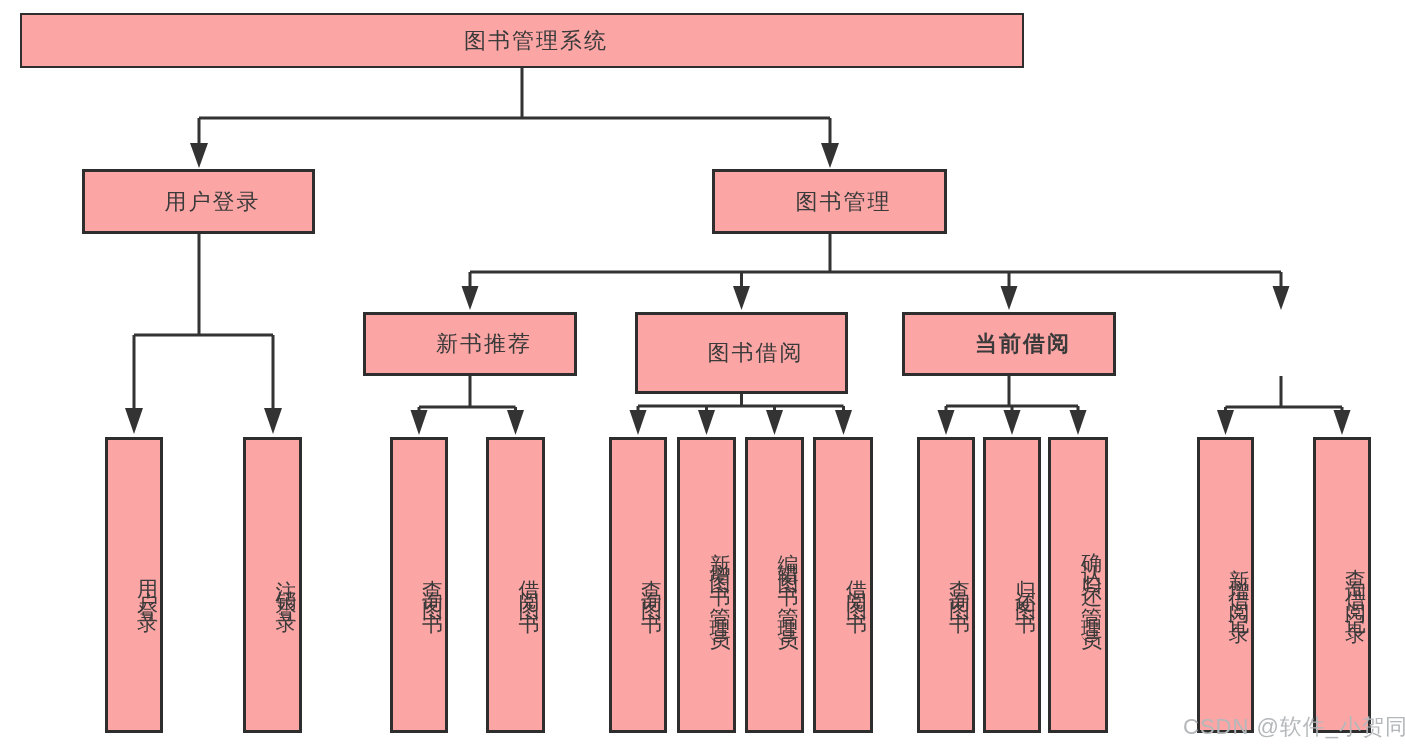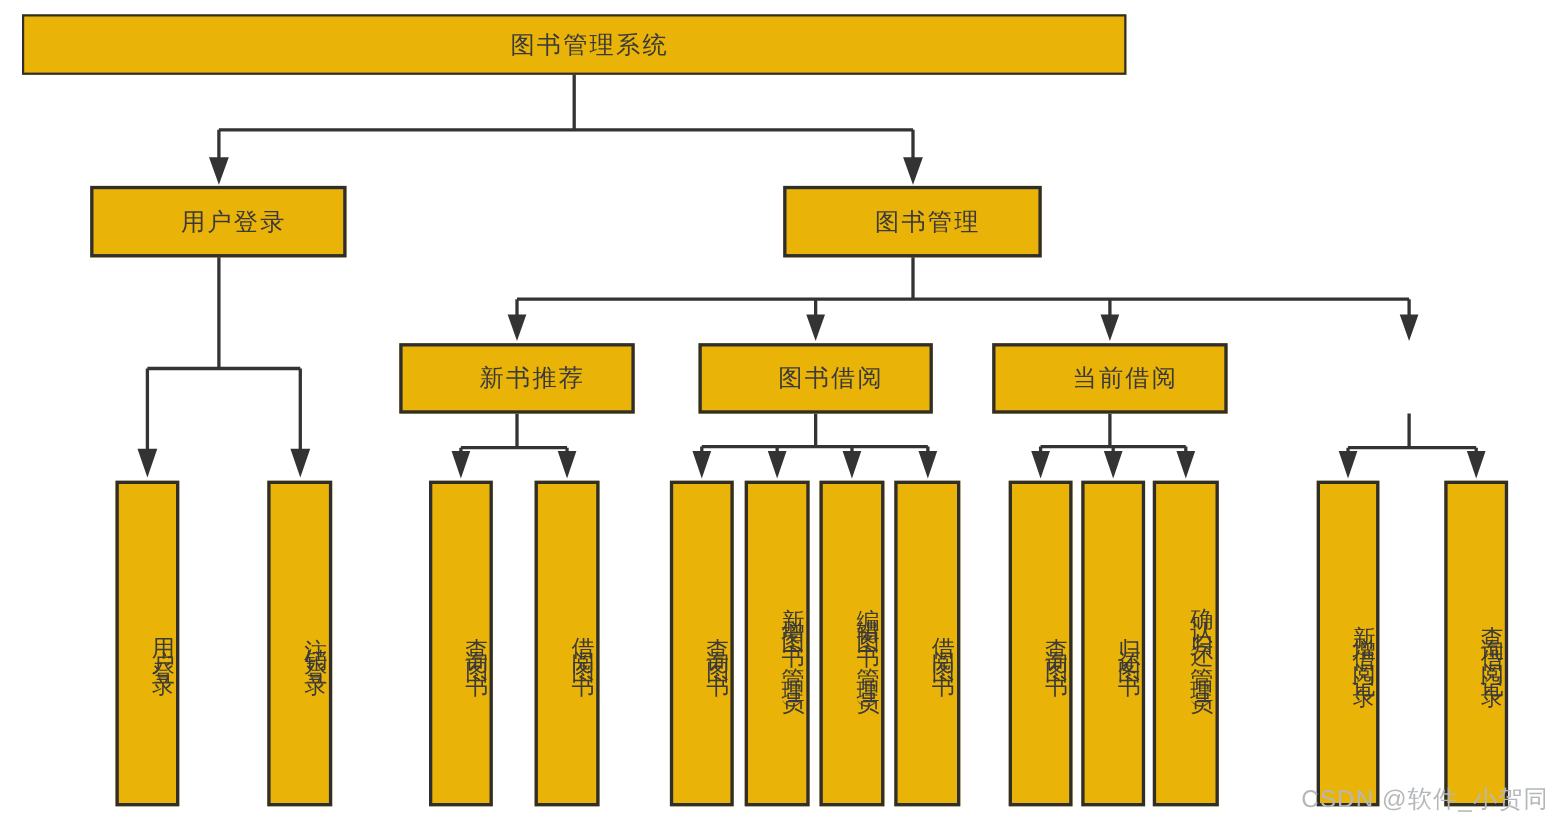--- a/index.html
+++ b/index.html
@@ -2,21 +2,21 @@
 <html><head>
 <meta charset="utf-8">
 <style>
   html,body{margin:0;padding:0;background:#ffffff;}
   .canvas{
     position:relative;width:1405px;height:747px;background:#ffffff;
     font-family:"Liberation Sans","DejaVu Sans",sans-serif;color:#3a3a3a;overflow:hidden;
   }
   svg.wires{position:absolute;left:0;top:0;z-index:1;}
   .box{
-    position:absolute;background:#eab308;border:3px solid #2e2e2e;box-sizing:border-box;
+    position:absolute;background:#fca5a5;border:3px solid #2e2e2e;box-sizing:border-box;
     display:flex;align-items:center;justify-content:center;z-index:2;padding-left:28px;
   }
   .box.root{border-width:2.5px;}
   .hlabel{font-size:22px;letter-spacing:2px;white-space:nowrap;}
   .vlabel{
     writing-mode:vertical-rl;text-orientation:mixed;
     font-size:21px;letter-spacing:11px;line-height:1.1;white-space:nowrap;
   }
   .leaf{top:437px;height:296px;}
   .watermark{
@@ -79,24 +79,24 @@
   <div class="box" style="left:82px;top:169px;width:233px;height:65px;">
     <span class="hlabel">用户登录</span>
   </div>
   <div class="box" style="left:363px;top:312px;width:214px;height:64px;">
     <span class="hlabel">新书推荐</span>
   </div>
 
   <div class="box" style="left:712px;top:169px;width:235px;height:65px;">
     <span class="hlabel">图书管理</span>
   </div>
-  <div class="box" style="left:635px;top:312px;width:213px;height:64px;">
+  <div class="box" style="left:635px;top:312px;width:213px;height:82px;">
     <span class="hlabel">图书借阅</span>
   </div>
-  <div class="box" style="left:902px;top:312px;width:214px;height:64px;">
+  <div class="box" style="left:902px;top:312px;width:214px;height:64px;font-weight:bold;">
     <span class="hlabel">当前借阅</span>
   </div>
 
   <div class="box leaf" style="left:105px;width:58px;">
     <span class="vlabel">用户登录</span>
   </div>
   <div class="box leaf" style="left:243px;width:59px;">
     <span class="vlabel">注销登录</span>
   </div>
 

